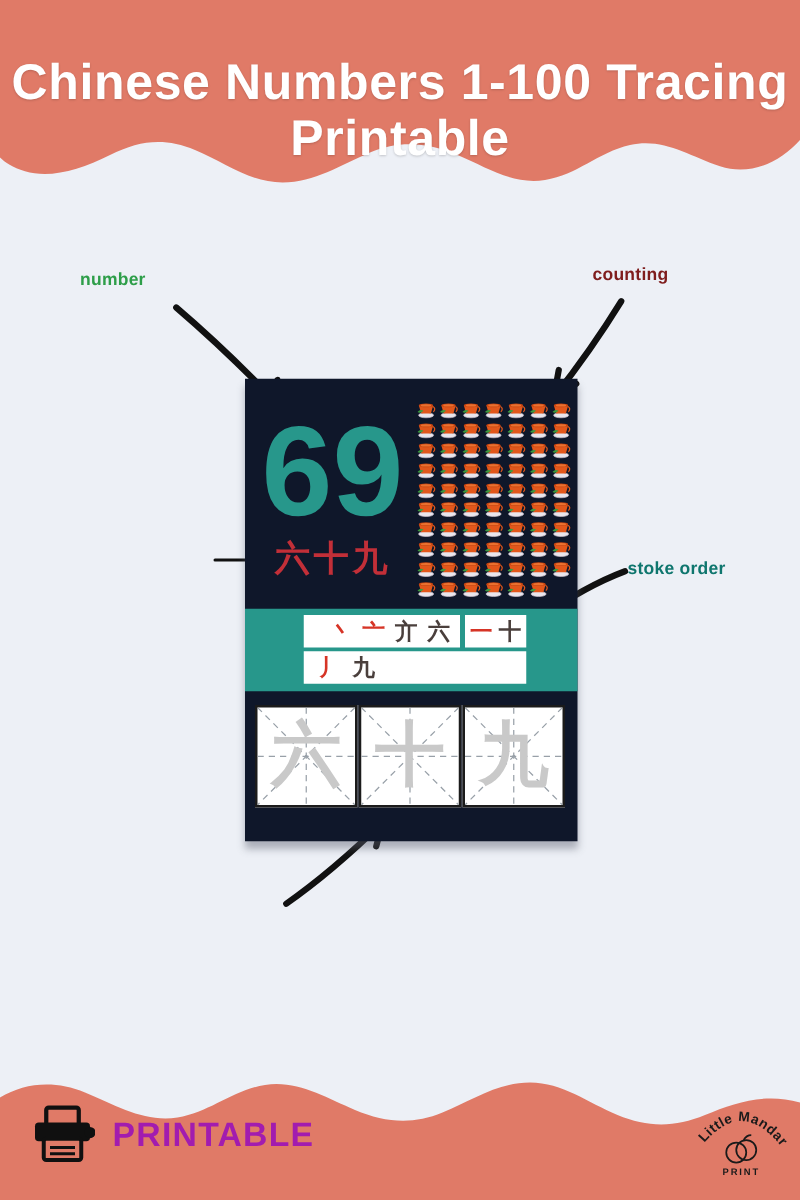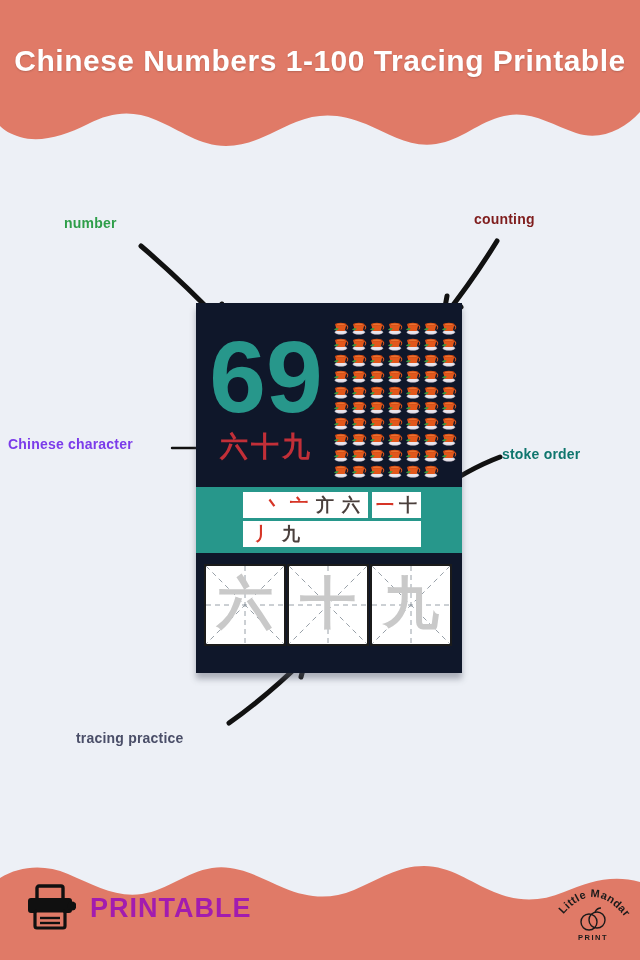--- a/index.html
+++ b/index.html
@@ -3,21 +3,21 @@
 <meta charset="utf-8">
 <style>
   html,body{margin:0;padding:0;}
   body{width:640px;height:960px;background:#DADDE4;font-family:"Liberation Sans","DejaVu Sans",sans-serif;}
   .page{position:relative;width:640px;height:960px;background:#EDF0F6;overflow:hidden;}
 
   
   .header-wave{position:absolute;top:0;left:0;}
   .footer-wave{position:absolute;bottom:0;left:0;}
   .title{position:absolute;top:44px;left:0;width:640px;margin:0;text-align:center;
-         font-size:30px;font-weight:800;letter-spacing:.5px;color:#fff;
+         font-size:40px;font-weight:800;letter-spacing:.5px;color:#fff;
          text-shadow:0 1px 2px rgba(0,0,0,.18);}
 
   
   .label{position:absolute;font-size:14px;font-weight:600;letter-spacing:.2px;}
   .label-number{left:64px;top:215px;}
   .label-counting{left:474px;top:211px;}
   .label-chinese{left:8px;top:436px;}
   .label-stoke{left:502px;top:446px;}
   .label-tracing{left:76px;top:730px;}
 
@@ -69,23 +69,21 @@
              C272,132 252,146 226,146
              C200,146 180,130 156,120
              C132,110 112,112 88,124
              C64,136 40,143 20,137
              C10,134 4,130 0,126 Z" fill="#E07A67"></path>
   </svg>
   <h1 class="title" style="color: rgb(255, 255, 255);">Chinese Numbers 1-100 Tracing Printable</h1>
 
   <div class="label label-number" style="color: rgb(46, 158, 73);">number</div>
   <div class="label label-counting" style="color: #7f1d1d;">counting</div>
-  <div class="label label-chinese" style="color: rgb(123, 59, 234);">Chinese character</div>
   <div class="label label-stoke" style="color: #0f766e;">stoke order</div>
-  <div class="label label-tracing" style="color: rgb(74, 78, 104);">tracing practice</div>
 
   <svg class="arrows" width="640" height="960" viewBox="0 0 640 960">
     <g stroke="#111" stroke-width="5" stroke-linecap="round" fill="none">
       <g>
         <path d="M141,246 Q182,281 228,329"></path>
         <path d="M228,329 L205,323 M228,329 L222,304"></path>
       </g>
       <g>
         <path d="M497,241 Q473,280 443,318"></path>
         <path d="M443,318 L461,307 M443,318 L447,296"></path>

